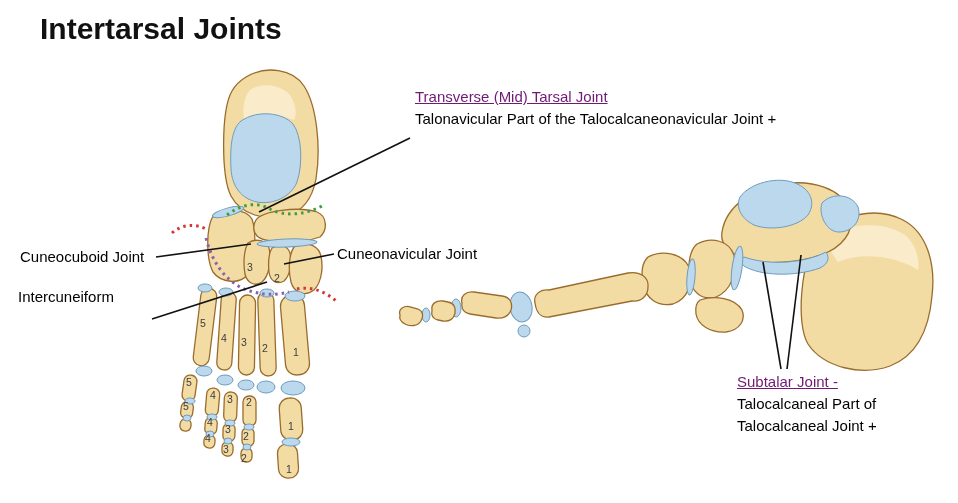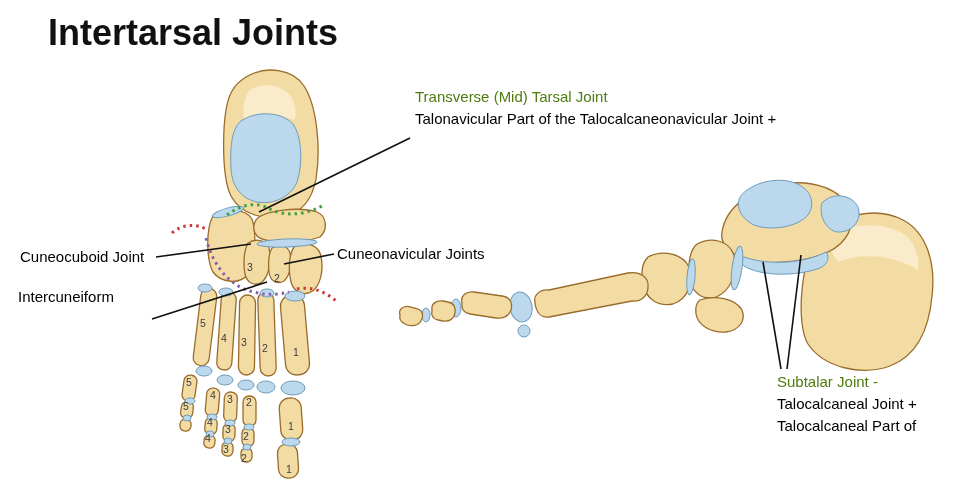--- a/index.html
+++ b/index.html
@@ -1,24 +1,24 @@
 <!DOCTYPE html>
 <html><head>
 <meta charset="utf-8">
 <style>
   html,body{margin:0;padding:0;background:#fff;}
   .stage{position:relative;width:958px;height:503px;background:#ffffff;font-family:"Liberation Sans",sans-serif;overflow:hidden;}
-  .title{position:absolute;left:40px;top:12px;font-size:36px;font-weight:bold;color:#111;letter-spacing:0;margin-left:8px;}
+  .title{position:absolute;left:40px;top:12px;font-size:30px;font-weight:bold;color:#111;letter-spacing:0;}
   .anno{position:absolute;font-size:15px;color:#000;line-height:22px;white-space:nowrap;}
-  .anno-heading{color:#4d7c0f;}
+  .anno-heading{color:#701a75;text-decoration:underline;}
   .anno-transverse{left:415px;top:86px;}
   .anno-cuneocuboid{left:20px;top:246px;}
   .anno-cuneonavicular{left:337px;top:243px;}
   .anno-intercuneiform{left:18px;top:286px;text-align:center;}
-  .anno-subtalar{left:737px;top:371px;margin-left:40px;}
+  .anno-subtalar{left:737px;top:371px;}
   svg.art{position:absolute;left:0;top:0;}
   .bone{fill:#f3dca4;stroke:#9a6c2c;stroke-width:1.3;}
   .hl{fill:#faeccb;stroke:none;}
   .cart{fill:#bcd8ec;stroke:#6d9cbd;stroke-width:1;}
   .ptr{stroke:#111;stroke-width:1.6;}
   .bn{font-size:10.5px;fill:#3c3c3c;text-anchor:middle;font-family:"Liberation Sans",sans-serif;}
   .dot-red{stroke:#d43535;}
   .dot-green{stroke:#3f9e3f;}
   .dot-purple{stroke:#8a5fae;}
   .dotted{fill:none;stroke-width:3;stroke-dasharray:2.5 4;}
@@ -159,25 +159,25 @@
 
   <div class="title">Intertarsal Joints</div>
 
   <div class="anno anno-transverse">
     <div class="anno-heading">Transverse (Mid) Tarsal Joint</div>
     <div class="anno-line">Talonavicular Part of the Talocalcaneonavicular Joint +</div>
   </div>
 
   <div class="anno anno-cuneocuboid">Cuneocuboid Joint</div>
 
-  <div class="anno anno-cuneonavicular">Cuneonavicular Joints</div>
+  <div class="anno anno-cuneonavicular">Cuneonavicular Joint</div>
 
   <div class="anno anno-intercuneiform">
     <div>Intercuneiform</div>
   </div>
 
   <div class="anno anno-subtalar">
     <div class="anno-heading">Subtalar Joint -</div>
+    <div class="anno-line">Talocalcaneal Part of</div>
     <div class="anno-line">Talocalcaneal Joint +</div>
-    <div class="anno-line">Talocalcaneal Part of</div>
   </div>
 
 </div>
 
 </body></html>

